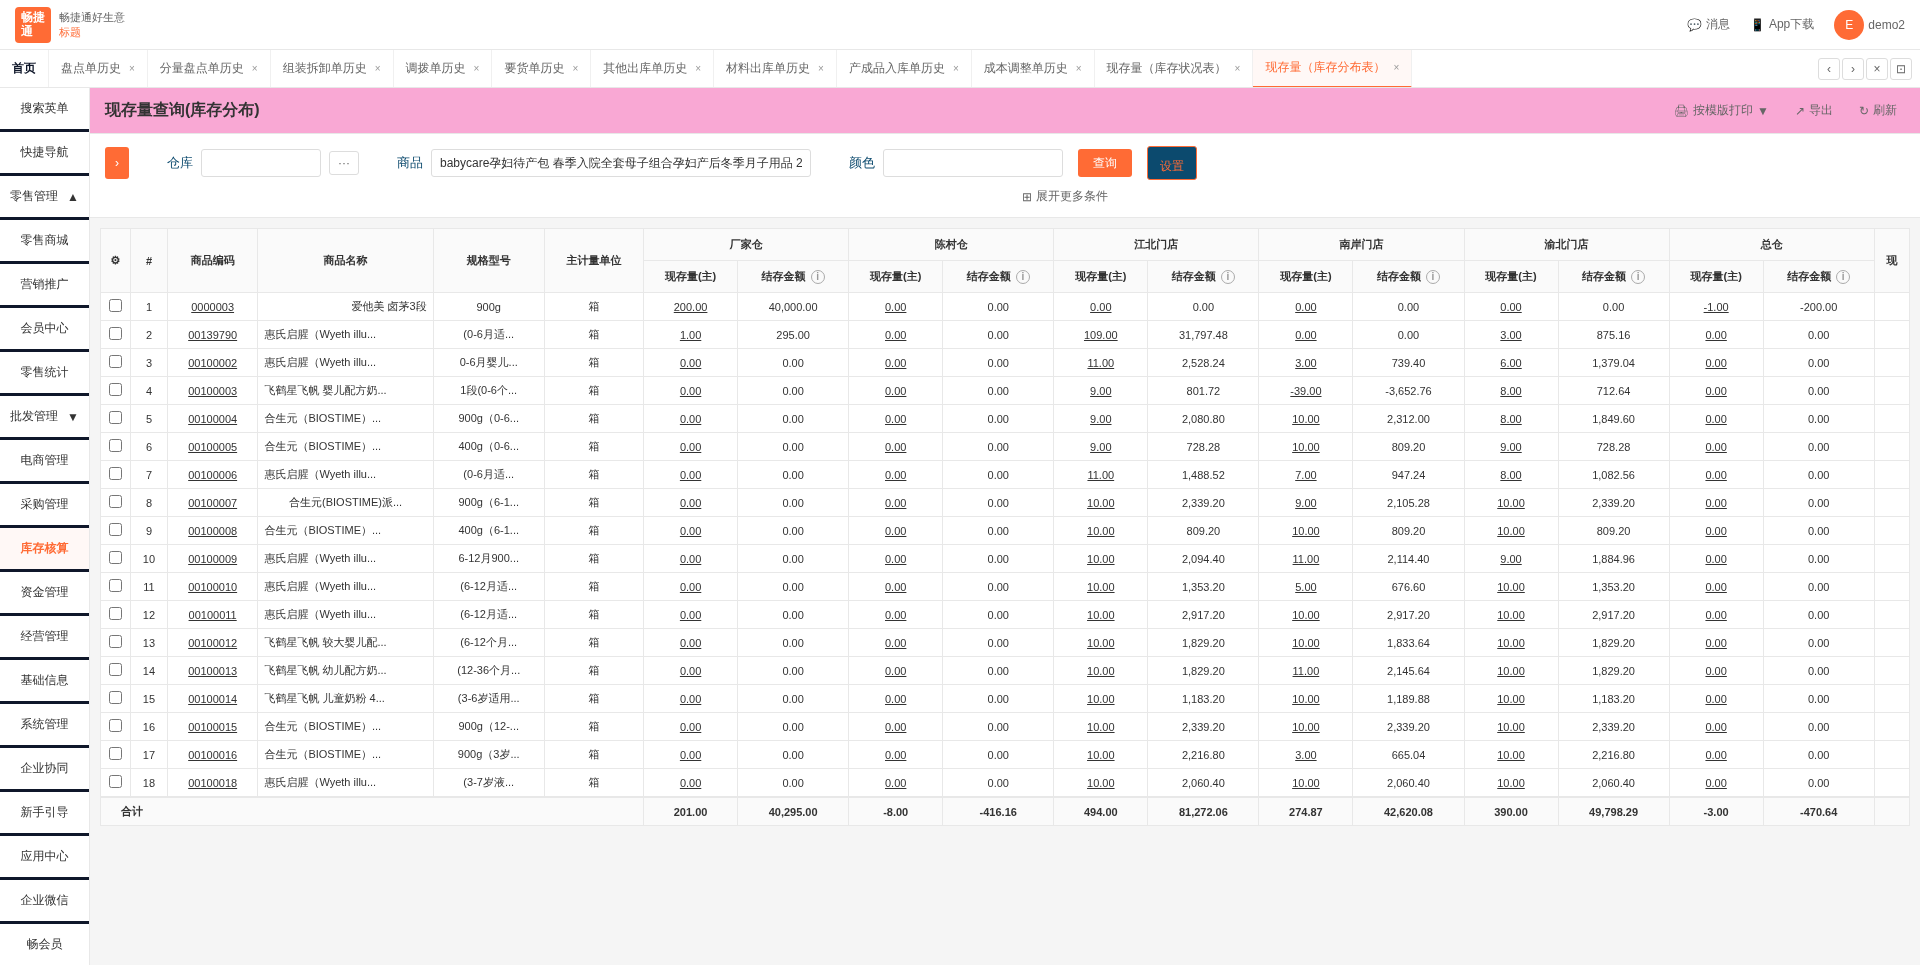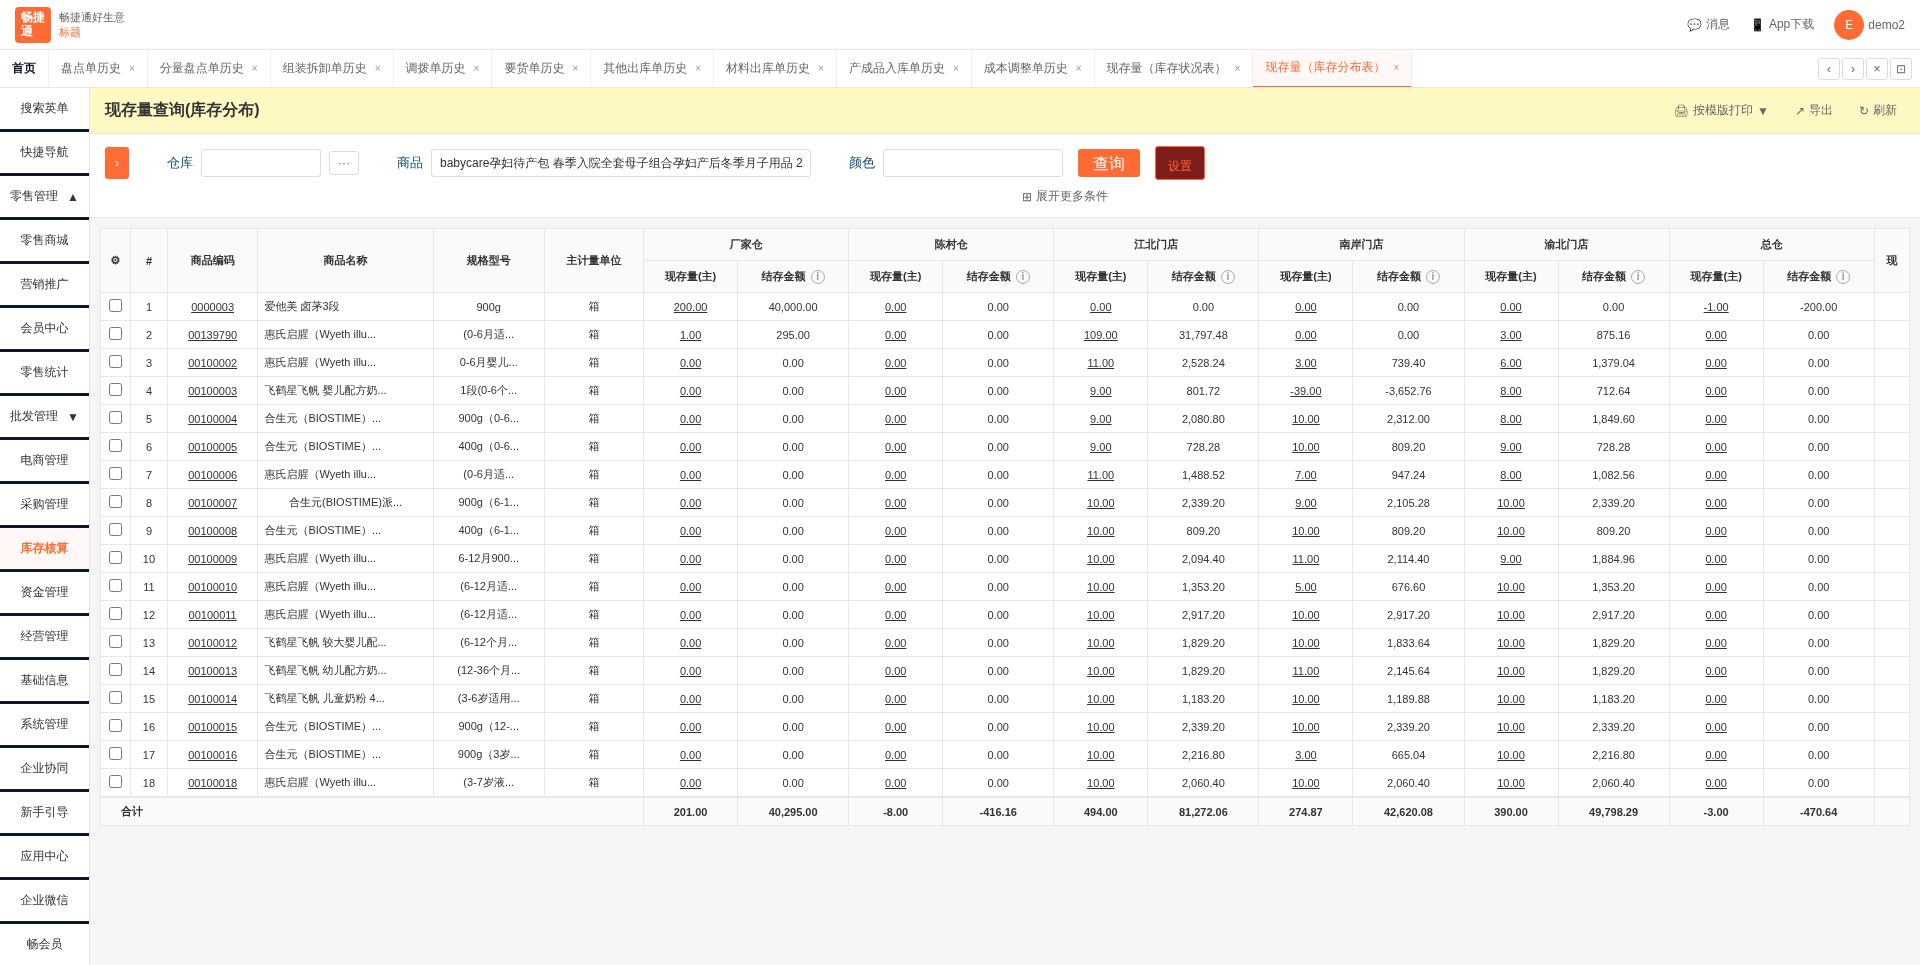--- a/index.html
+++ b/index.html
@@ -29,36 +29,36 @@
     
     .sidebar { width: 90px; background: #fff; border-right: 1px solid #e8e8e8; display: flex; flex-direction: column; overflow-y: auto; flex-shrink: 0; }
     .sidebar-item { padding: 12px 5px; text-align: center; cursor: pointer; font-size: 12px; color: #333; border-bottom: 3px solid #0f172a; }
     .sidebar-item.active { color: #ff6b35; background: #fff8f6; font-weight: bold; }
     .sidebar-item.with-arrow { display: flex; align-items: center; justify-content: space-between; padding: 12px 10px; }
 
     
     .content { flex: 1; overflow: hidden; display: flex; flex-direction: column; background: #f5f5f5; }
 
     
-    .page-header { background: #fef9c3; padding: 10px 15px; display: flex; align-items: center; justify-content: space-between; border-bottom: 1px solid #e8e8e8; }
+    .page-header { background: #f9a8d4; padding: 10px 15px; display: flex; align-items: center; justify-content: space-between; border-bottom: 1px solid #e8e8e8; }
     .page-title { font-size: 16px; font-weight: bold; color: #333; }
     .page-actions { display: flex; align-items: center; gap: 10px; }
     .action-btn { display: flex; align-items: center; gap: 4px; font-size: 12px; color: #666; cursor: pointer; padding: 4px 8px; border-radius: 3px; }
 
     
     .search-area { background: #fff; padding: 12px 15px; border-bottom: 1px solid #e8e8e8; }
     .search-row { display: flex; align-items: center; gap: 15px; margin-bottom: 8px; }
     .search-field { display: flex; align-items: center; gap: 8px; }
     .search-label { color: #0c4a6e; font-size: 13px; white-space: nowrap; margin-left: 23px; }
     .search-input { border: 1px solid #ddd; border-radius: 3px; padding: 4px 8px; font-size: 12px; color: #333; min-width: 80px; height: 28px; }
     .search-input-wide { width: 400px; }
     .search-input-color { width: 200px; }
     .expand-btn { display: flex; align-items: center; gap: 4px; color: #666; font-size: 12px; cursor: pointer; }
-    .query-btn { background: #ff6b35; color: white; border: none; border-radius: 3px; padding: 5px 15px; font-size: 16px; cursor: pointer; height: 28px; }
-    .setting-btn { border: 1px solid #ff6b35; color: #ff6b35; background: #7f1d1d; border-radius: 3px; padding: 11px 12px; font-size: 12px; cursor: pointer; height: 34px; }
+    .query-btn { background: #ff6b35; color: white; border: none; border-radius: 3px; padding: 5px 15px; font-size: 12px; cursor: pointer; height: 28px; }
+    .setting-btn { border: 1px solid #ff6b35; color: #ff6b35; background: #0c4a6e; border-radius: 3px; padding: 11px 12px; font-size: 12px; cursor: pointer; height: 34px; }
     .ellipsis-btn { border: 1px solid #ddd; background: white; border-radius: 3px; padding: 4px 8px; font-size: 12px; cursor: pointer; color: #666; }
 
     
     .table-wrap { flex: 1; overflow: auto; padding: 10px; }
     .data-table { width: 100%; border-collapse: collapse; background: white; font-size: 11px; }
     .data-table th { background: #fafafa; border: 1px solid #e8e8e8; padding: 8px 6px; text-align: center; font-weight: bold; color: #333; white-space: nowrap; }
     .data-table td { border: 1px solid #e8e8e8; padding: 6px; text-align: center; color: #333; white-space: nowrap; }
     .data-table tr.footer-row td { background: #fafafa; font-weight: bold; border-top: 2px solid #e8e8e8; }
     .data-table tr.footer-row { position: sticky; bottom: 0; }
     .red-text { color: #e53e3e; }
@@ -236,21 +236,21 @@
             <th>现存量(主)</th>
             <th>结存金额 <span class="info-icon">i</span></th>
           </tr>
         </thead>
         <tbody id="table-body">
 
         <tr>
       <td><input type="checkbox" style=""></td>
       <td>1</td>
       <td class="underline-text">0000003</td>
-      <td style="text-align:left; max-width:120px; overflow:hidden; text-overflow:ellipsis;">爱他美 卤茅3段</td>
+      <td style="text-align:right; max-width:120px; overflow:hidden; text-overflow:ellipsis;">爱他美 卤茅3段</td>
       <td>900g</td>
       <td>箱</td>
       <td class="underline-text">200.00</td>
       <td>40,000.00</td>
       <td class="underline-text">0.00</td>
       <td>0.00</td>
       <td class="underline-text">0.00</td>
       <td>0.00</td>
       <td class="underline-text ">0.00</td>
       <td class="">0.00</td>

